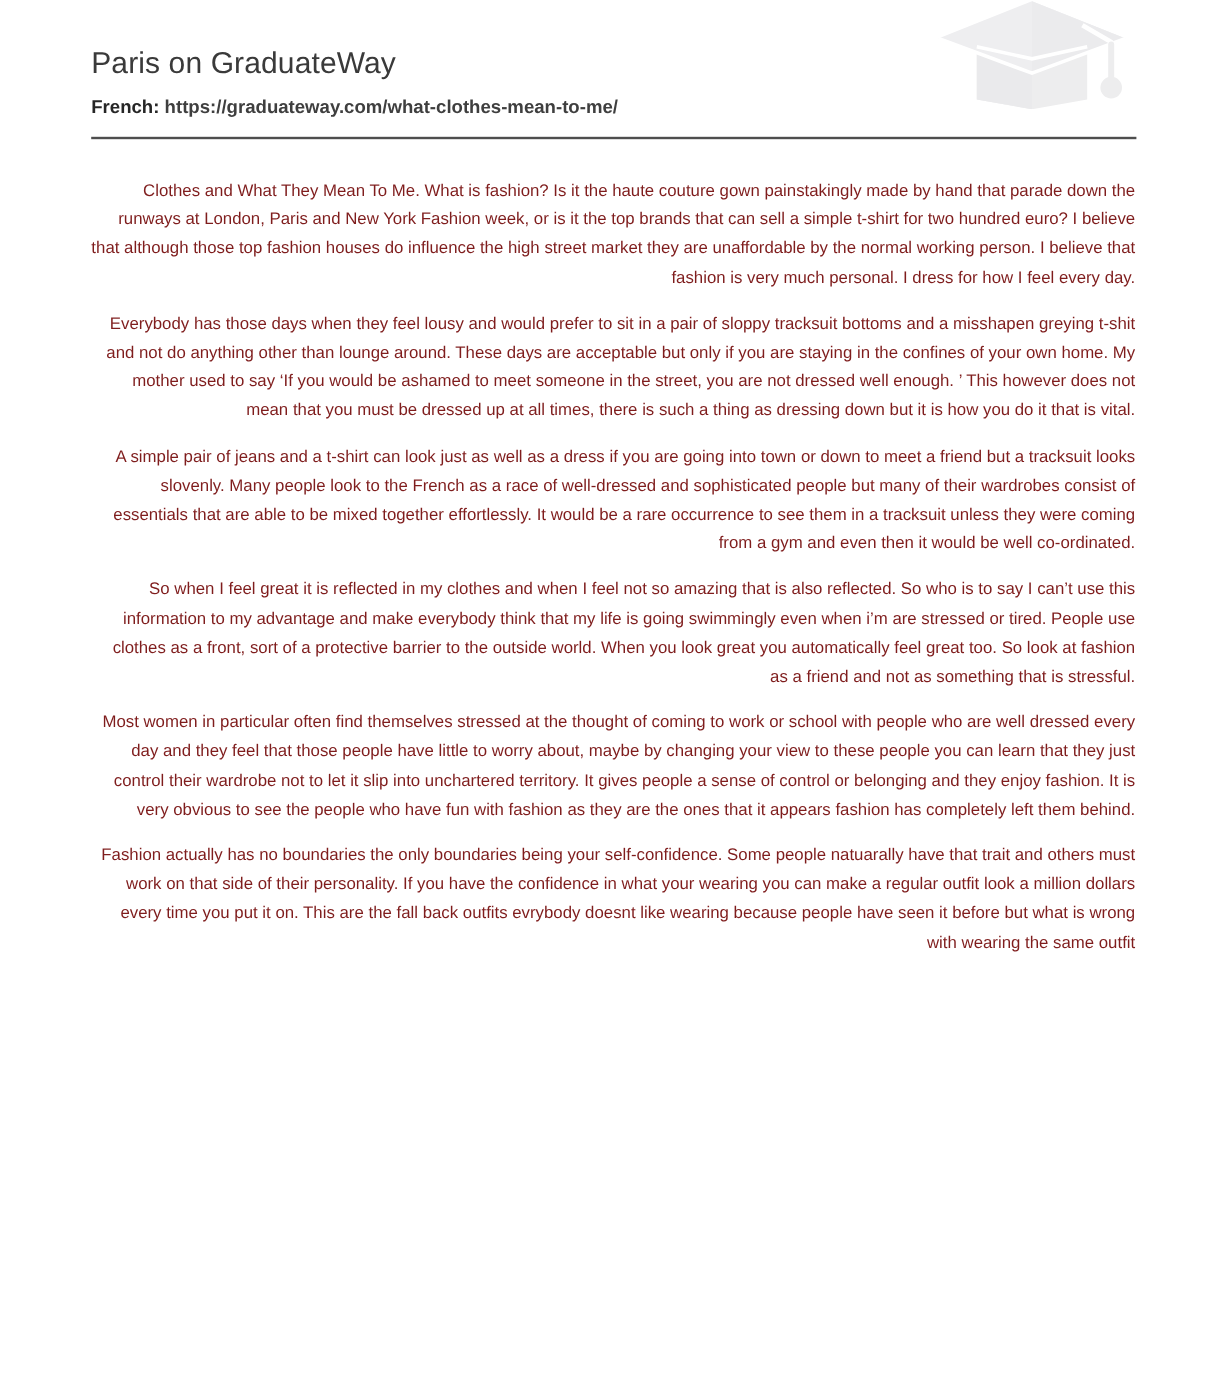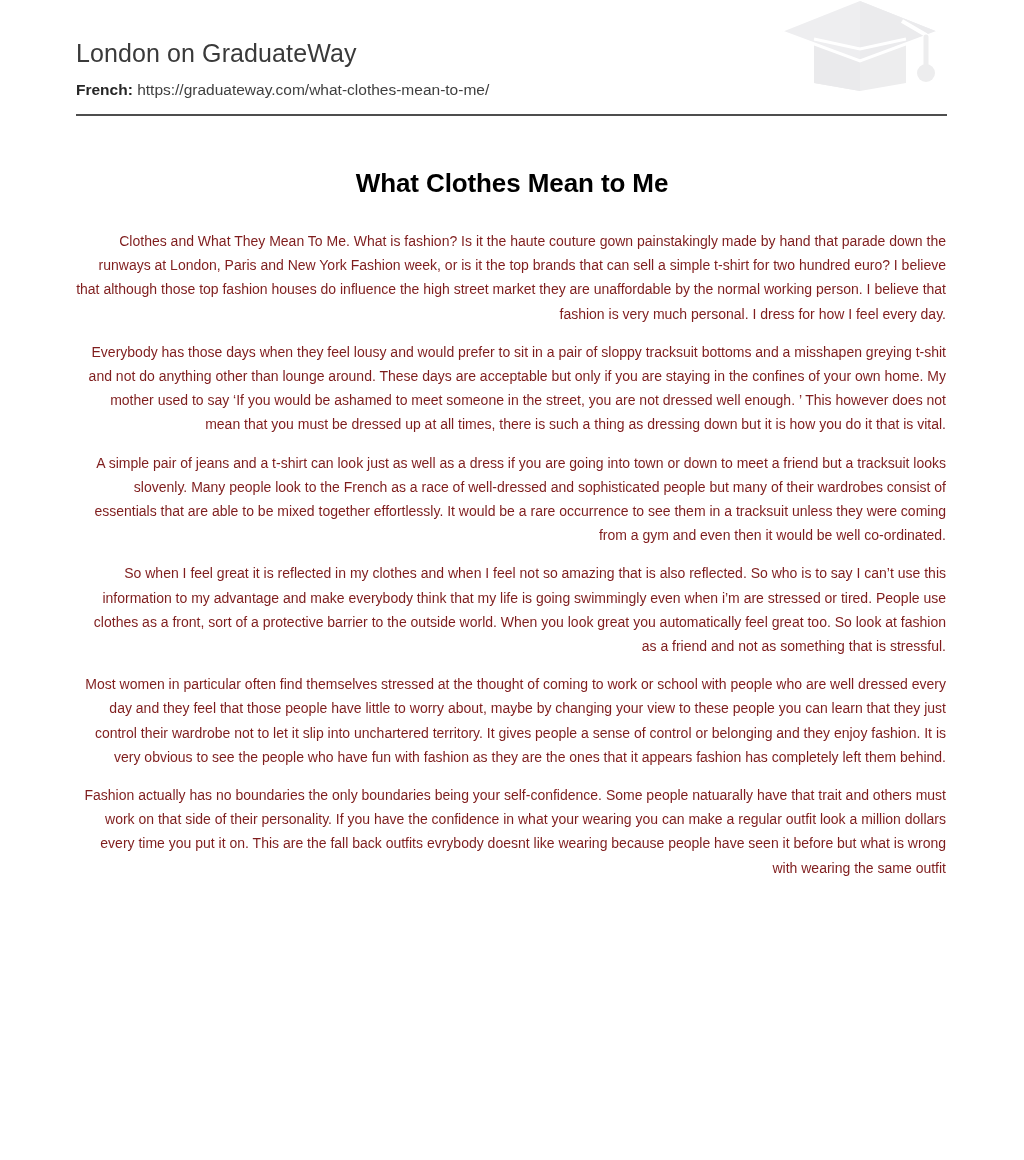--- a/index.html
+++ b/index.html
@@ -45,21 +45,21 @@
     font-size: 15.5px;
     line-height: 20px;
     color: #4a4a4a;
     white-space: nowrap;
   }
   .source-label {
     font-weight: 600;
     color: #262626;
   }
   .source-url {
-    font-weight: 400;
+    font-weight: 700;
     color: #3f3f3f;
   }
 
   
   .logo {
     position: absolute;
     top: -1px;
     right: 6px;
     width: 164px;
     height: 92px;
@@ -103,21 +103,21 @@
     text-align: right;
   }
   .article p:last-child { margin-bottom: 12px; }
 </style>
 </head>
 <body>
 
 <div class="page">
 
   <div class="header">
-    <h1 class="brand-title">London on GraduateWay</h1>
+    <h1 class="brand-title">Paris on GraduateWay</h1>
 
     <div class="source-line">
       <span class="source-label">French:</span>
       <span class="source-url">https://graduateway.com/what-clothes-mean-to-me/</span>
     </div>
 
     <div class="logo">
       <svg viewBox="0 0 164 92" xmlns="http://www.w3.org/2000/svg" aria-hidden="true">
 
         <path d="M36 40 L36 84 L82 92 L128 84 L128 40 Z" fill="#ededee"></path>
@@ -131,21 +131,20 @@
 
         <path d="M124 22 L148 36 L148 68" fill="none" stroke="#ffffff" stroke-width="4" stroke-linejoin="round"></path>
         <path d="M148 38 L148 70" fill="none" stroke="#ededee" stroke-width="5" stroke-linecap="round"></path>
         <circle cx="148" cy="74" r="9" fill="#ededee"></circle>
       </svg>
     </div>
   </div>
 
   <hr class="divider">
 
-  <h2 class="doc-title">What Clothes Mean to Me</h2>
 
   <div class="article">
     <p>Clothes and What They Mean To Me. What is fashion? Is it the haute couture gown painstakingly made by hand that parade down the runways at London, Paris and New York Fashion week, or is it the top brands that can sell a simple t-shirt for two hundred euro? I believe that although those top fashion houses do influence the high street market they are unaffordable by the normal working person. I believe that fashion is very much personal. I dress for how I feel every day.</p>
     <p>Everybody has those days when they feel lousy and would prefer to sit in a pair of sloppy tracksuit bottoms and a misshapen greying t-shit and not do anything other than lounge around. These days are acceptable but only if you are staying in the confines of your own home. My mother used to say ‘If you would be ashamed to meet someone in the street, you are not dressed well enough. ’ This however does not mean that you must be dressed up at all times, there is such a thing as dressing down but it is how you do it that is vital.</p>
     <p>A simple pair of jeans and a t-shirt can look just as well as a dress if you are going into town or down to meet a friend but a tracksuit looks slovenly. Many people look to the French as a race of well-dressed and sophisticated people but many of their wardrobes consist of essentials that are able to be mixed together effortlessly. It would be a rare occurrence to see them in a tracksuit unless they were coming from a gym and even then it would be well co-ordinated.</p>
     <p>So when I feel great it is reflected in my clothes and when I feel not so amazing that is also reflected. So who is to say I can’t use this information to my advantage and make everybody think that my life is going swimmingly even when i’m are stressed or tired. People use clothes as a front, sort of a protective barrier to the outside world. When you look great you automatically feel great too. So look at fashion as a friend and not as something that is stressful.</p>
     <p>Most women in particular often find themselves stressed at the thought of coming to work or school with people who are well dressed every day and they feel that those people have little to worry about, maybe by changing your view to these people you can learn that they just control their wardrobe not to let it slip into unchartered territory. It gives people a sense of control or belonging and they enjoy fashion. It is very obvious to see the people who have fun with fashion as they are the ones that it appears fashion has completely left them behind.</p>
     <p>Fashion actually has no boundaries the only boundaries being your self-confidence. Some people natuarally have that trait and others must work on that side of their personality. If you have the confidence in what your wearing you can make a regular outfit look a million dollars every time you put it on. This are the fall back outfits evrybody doesnt like wearing because people have seen it before but what is wrong with wearing the same outfit</p>
   </div>
 

